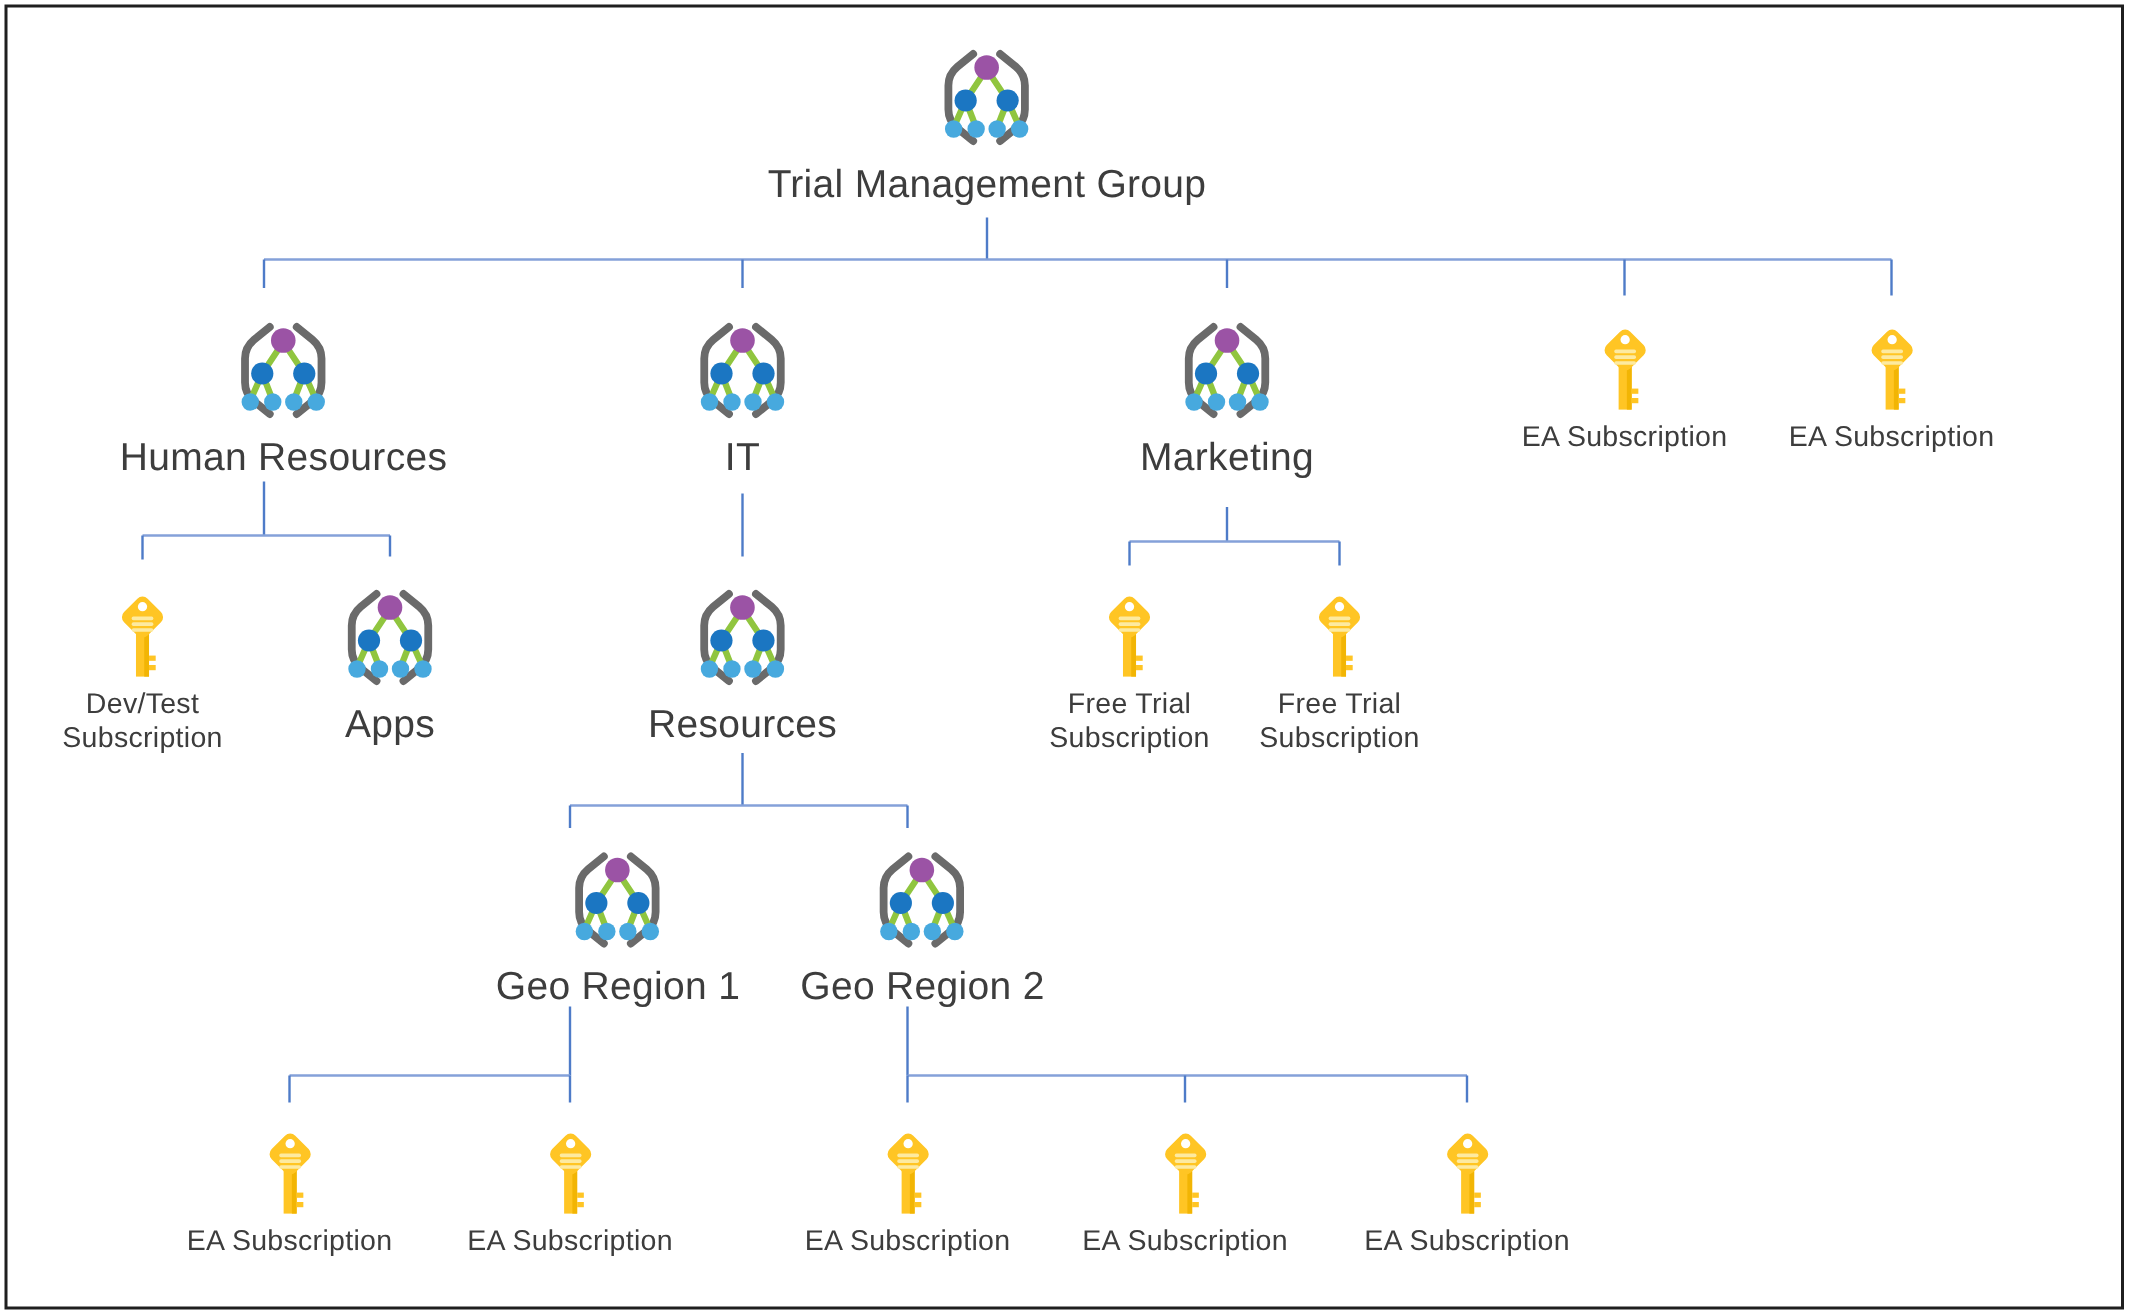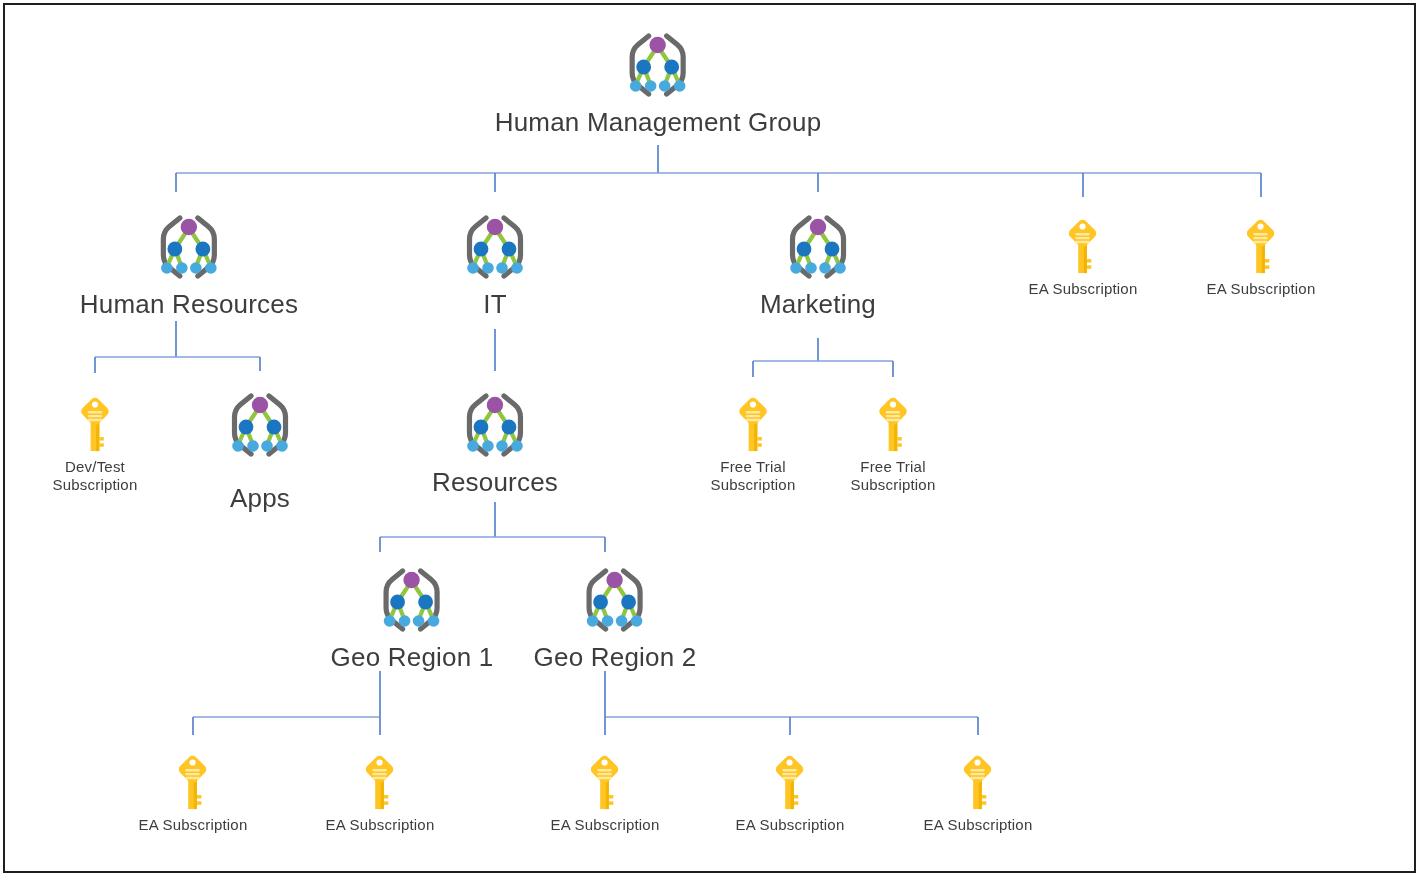--- a/index.html
+++ b/index.html
@@ -40,21 +40,21 @@
     margin-top: 7px;
     font-size: 26px;
     font-weight: 300;
     letter-spacing: 0.2px;
     color: #3d3d3d;
     text-align: center;
     white-space: nowrap;
     line-height: 1.22;
   }
   .node.sub .label {
-    font-size: 15px;
+    font-size: 19px;
     margin-top: 5px;
   }
   .node.wrap .label {
     white-space: normal;
     width: 126px;
   }
   .defs-holder { position: absolute; width: 0; height: 0; overflow: hidden; }
 </style>
 </head>
 <body>
@@ -161,21 +161,21 @@
       <path class="v" d="M600,712 V730" marker-end="url(#ah)"></path>
       <path class="v" d="M785,712 V730" marker-end="url(#ah)"></path>
       <path class="v" d="M973,712 V730" marker-end="url(#ah)"></path>
     </g>
   </svg>
 
   <div class="node mgnode" style="left:653px; top:25px;">
     <svg class="icon mg">
           <use href="#icon-mg"></use>
         </svg>
-    <div class="label">Human Management Group</div>
+    <div class="label">Trial Management Group</div>
   </div>
 
   <div class="node mgnode" style="left:184px; top:207px;">
     <svg class="icon mg">
           <use href="#icon-mg"></use>
         </svg>
     <div class="label">Human Resources</div>
   </div>
 
   <div class="node mgnode" style="left:813px; top:207px;">
@@ -206,21 +206,21 @@
     <div class="label">EA Subscription</div>
   </div>
 
   <div class="node sub wrap" style="left:90px; top:390px;">
     <svg class="icon key">
           <use href="#icon-key"></use>
         </svg>
     <div class="label">Dev/Test Subscription</div>
   </div>
 
-  <div class="node mgnode" style="left:255px; top:385px;gap:16px;">
+  <div class="node mgnode" style="left:255px; top:385px;">
     <svg class="icon mg">
           <use href="#icon-mg"></use>
         </svg>
     <div class="label">Apps</div>
   </div>
 
   <div class="node mgnode" style="left:490px; top:385px;">
     <svg class="icon mg">
           <use href="#icon-mg"></use>
         </svg>

